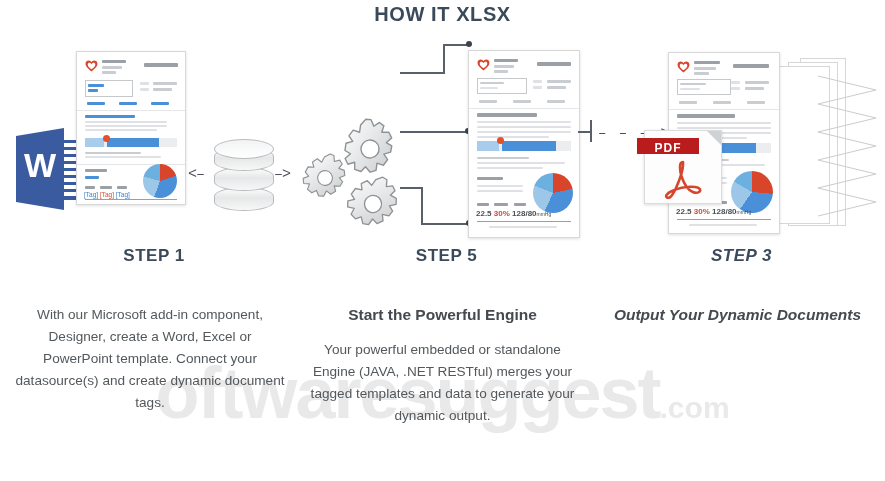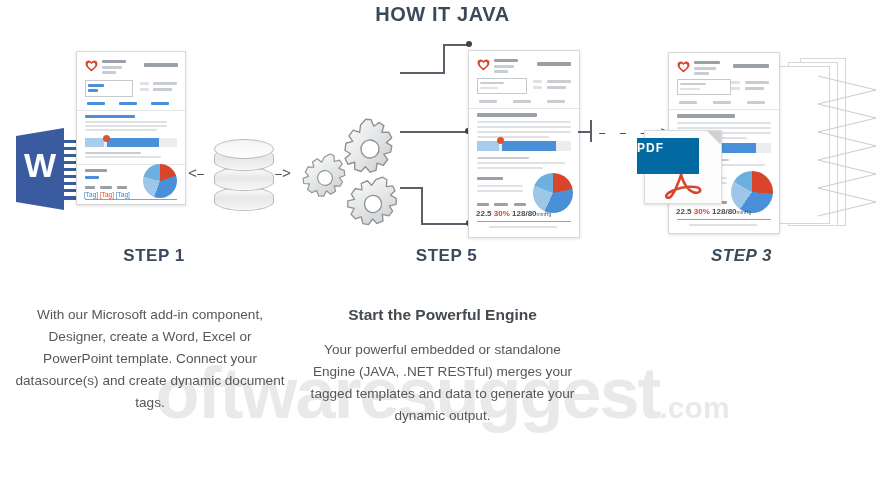--- a/index.html
+++ b/index.html
@@ -144,24 +144,24 @@
   .pdf-card{
     position:absolute;left:644px;top:92px;width:76px;height:72px;
     background:#fdfdfd;border:1px solid #dcdcdc;
     box-shadow:0 1px 3px rgba(0,0,0,.15);
   }
   .pdf-corner{
     position:absolute;right:0;top:0;width:0;height:0;
     border-left:14px solid transparent;border-top:14px solid #cfd2d5;
   }
   .pdf-badge{
-    position:absolute;left:-8px;top:7px;width:62px;height:36px;
-    background:#0369a1;color:#fff;
+    position:absolute;left:-8px;top:7px;width:62px;height:16px;
+    background:#b91c1c;color:#fff;
     font-size:12px;font-weight:bold;letter-spacing:1px;
-    line-height:20px;
+    text-align:center;line-height:20px;
     font-family:"Liberation Sans",sans-serif;
   }
   .pdf-a{
     position:absolute;left:14px;top:28px;width:48px;height:40px;
   }
 
   
   .fan{position:absolute;}
   .fan-sheet{
     position:absolute;background:#fff;border:1px solid #d5d7d9;
@@ -169,21 +169,21 @@
 </style>
 </head>
 <body>
 
 <div class="page">
 
   <div class="watermark">
     <span>oftwaresuggest</span><span class="wm-suffix">.com</span>
   </div>
 
-  <div class="title">HOW IT JAVA</div>
+  <div class="title">HOW IT XLSX</div>
 
   <div class="graphics">
 
     <div class="word-icon">
       <div class="word-stripes">
         <i></i>
           <i></i>
           <i></i>
           <i></i>
           <i></i>
@@ -455,17 +455,18 @@
     </div>
 
     <div class="col col-2">
       <div class="step-label">STEP 5</div>
       <div class="col-head">Start the Powerful Engine</div>
       <div class="col-body">Your powerful embedded or standalone Engine (JAVA, .NET RESTful) merges your tagged templates and data to generate your dynamic output.</div>
     </div>
 
     <div class="col col-3">
       <div class="step-label">STEP 3</div>
+      <div class="col-head">Output Your Dynamic Documents</div>
     </div>
 
   </div>
 
 </div>
 
 </body></html>

